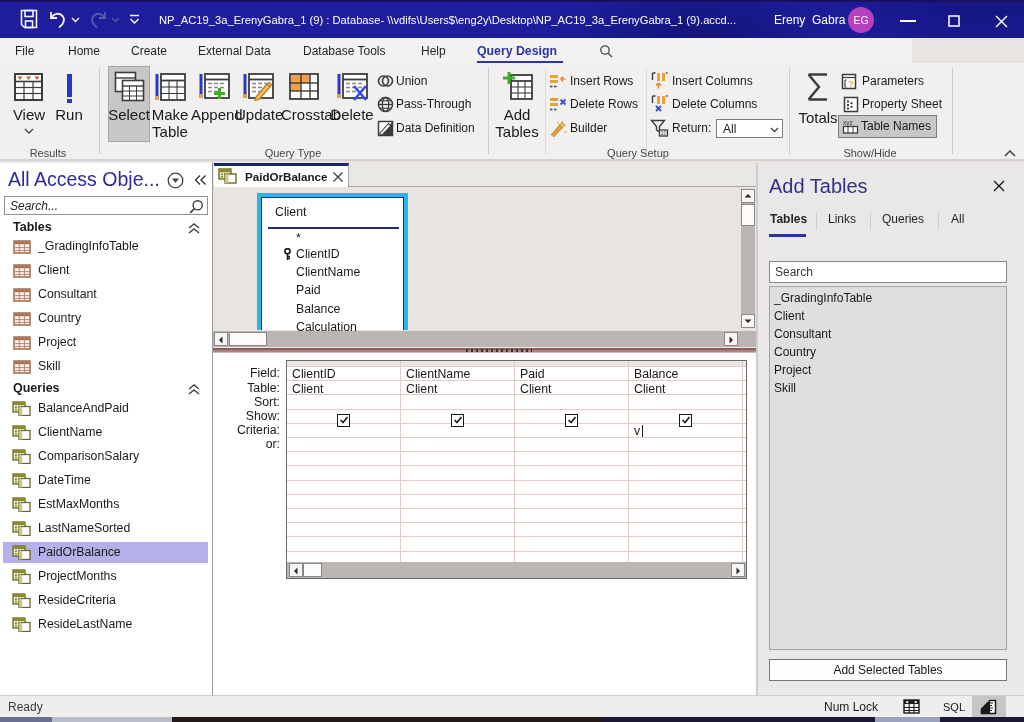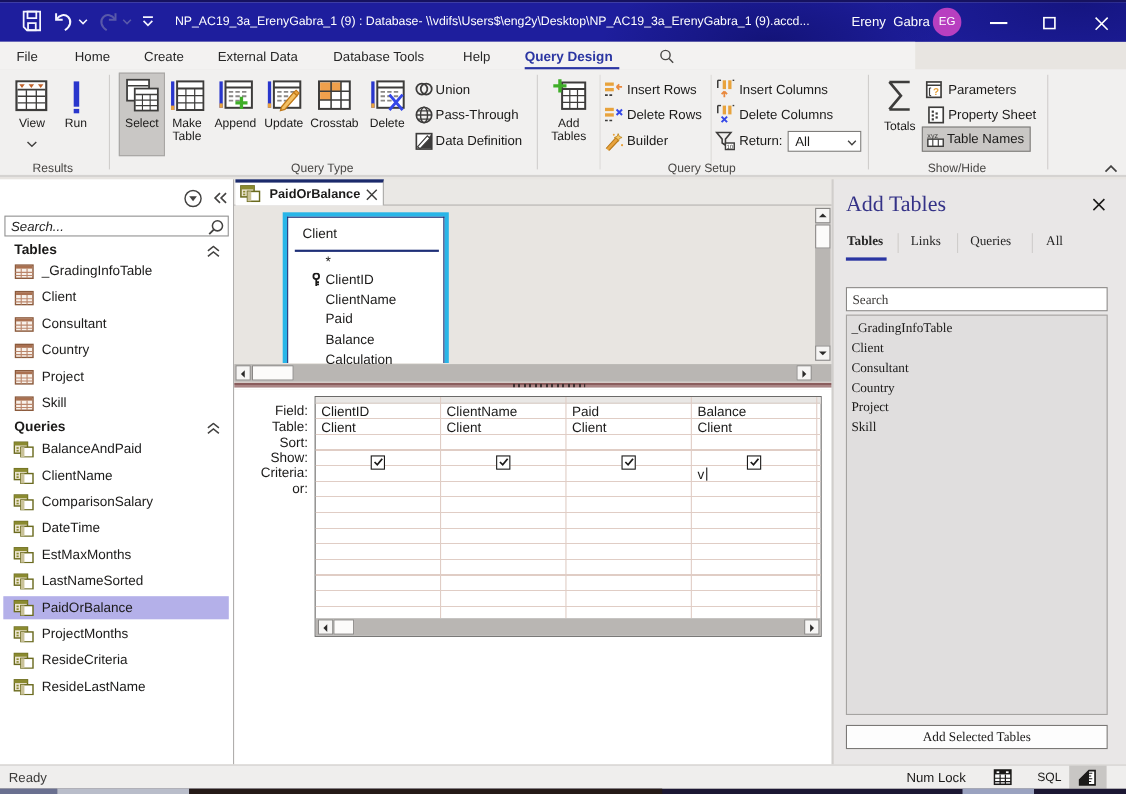--- a/index.html
+++ b/index.html
@@ -8,28 +8,28 @@
   .abs { position:absolute; }
   svg { display:block; }
   
   #topstrip { left:0; top:0; width:1024px; height:2px; background:#161260; }
   #titlebar { left:0; top:2px; width:1024px; height:36px; background:radial-gradient(220px 90px at 700px 36px, rgba(10,10,90,.55), rgba(10,10,90,0) 70%),radial-gradient(260px 100px at 980px 0px, rgba(12,12,100,.5), rgba(12,12,100,0) 70%),#1e1e9d; }
   #titletext { left:159px; top:0; height:24px; line-height:36px; color:#ffffff; font-size:11.2px; white-space:nowrap; }
   #username { left:774px; top:0; height:36px; line-height:36px; color:#ffffff; font-size:12px; }
   #egcircle { left:848px; top:5px; width:26px; height:26px; border-radius:13px; background:#b83fc0; color:#fff; font-size:10.5px; text-align:center; line-height:26px; }
   .winbtn { color:#fff; }
   
-  #tabrow { left:0; top:38px; width:832px; height:25px; background:#f3f2f1; }
+  #tabrow { left:0; top:38px; width:912px; height:25px; background:#f3f2f1; }
   .rtab { position:absolute; top:0; height:25px; line-height:26px; font-size:12px; color:#262626; }
   #qd-underline { left:477px; top:23px; width:86px; height:3px; background:#2a35a2; position:absolute; }
   
   #ribbon { left:0; top:63px; width:1024px; height:98px; background:#f1f0ef; border-bottom:2px solid #d5d3d1; }
   .gsep { position:absolute; top:5px; width:1px; height:86px; background:#d0cecc; }
   .glabel { position:absolute; top:84px; width:120px; text-align:center; font-size:11px; color:#484644; }
-  .biglabel { position:absolute; font-size:11px; color:#1b1a19; text-align:center; }
+  .biglabel { position:absolute; font-size:15px; color:#1b1a19; text-align:center; }
   .srow { position:absolute; font-size:12px; color:#1b1a19; height:16px; line-height:16px; }
   
   #navpane { left:0; top:163px; width:213px; height:532px; background:#ffffff; border-right:1px solid #9d9b99; }
   #navtitle { left:8px; top:5px; font-size:19.5px; color:#2d2c9a; letter-spacing:0px; }
   #navsearch { left:4px; top:33px; width:204px; height:19px; border:1px solid #919191; background:#fff; font-style:italic; font-size:12px; color:#1f1f1f; line-height:18px; padding-left:5px; }
   .navhdr { position:absolute; left:13px; font-size:12.5px; font-weight:bold; color:#1b1a19; }
   .navitem { position:absolute; left:38px; font-size:12.3px; color:#1b1a19; white-space:nowrap; }
   #navsel { left:3px; top:379px; width:205px; height:21px; background:#b4b0e9; }
   
   #docarea { left:213px; top:163px; width:543px; height:532px; background:#e8e5e1; }
@@ -43,21 +43,21 @@
   .sbbtn { position:absolute; background:#f6f5f4; border:1px solid #8a8886; }
   .sbthumb { position:absolute; background:#fcfbfa; border:1px solid #8a8886; }
   #splitter { left:0; top:185px; width:543px; height:6px; background:linear-gradient(180deg,#8a5c5c 0 2px,#aa8484 2px 4px,#cdb9b9 4px 5px,#ffffff 5px 6px); }
   #lowerpane { left:0; top:191px; width:543px; height:341px; background:#ffffff; }
   #grid { position:absolute; left:73px; top:6px; width:461px; height:219px; border:1px solid #6b6a69; background:#fff; }
   .rowlabel { position:absolute; right:476px; font-size:12.3px; color:#1b1a19; text-align:right; }
   .gcell { position:absolute; font-size:12.3px; color:#1b1a19; }
   .cbx { position:absolute; width:13px; height:13px; border:1.5px solid #1b1a19; background:#fff; }
   
   #panelsep { left:756px; top:163px; width:2px; height:532px; background:#d0cecc; }
-  #addpanel { left:758px; top:163px; width:266px; height:532px; background:#e9e7e7;font-family:Liberation Serif, serif; }
+  #addpanel { left:758px; top:163px; width:266px; height:532px; background:#e9e7e7; }
   #aptitle { left:11px; top:12px; font-size:20px; color:#343287; }
   .aptab { position:absolute; top:49px; font-size:12px; color:#262626; }
   #apsearch { left:11px; top:98px; width:238px; height:22px; background:#fff; border:1px solid #8a8886; font-size:12px; color:#3c3a38; line-height:21px; padding-left:5px; }
   #aplist { left:11px; top:123px; width:238px; height:364px; background:#e0dede; border:1px solid #a5a3a1; }
   .apitem { position:absolute; left:4px; font-size:12px; color:#1b1a19; }
   #apbtn { left:11px; top:496px; width:238px; height:22px; background:#fdfdfd; border:1px solid #7a7876; text-align:center; font-size:12px; color:#1b1a19; line-height:21px; }
   
   #statusbar { left:0; top:695px; width:1024px; height:22px; background:#efeeed; border-top:1px solid #d0cecc; font-size:12px; color:#3b3a39; }
   #bottomstrip { left:0; top:717px; width:1024px; height:5px; background:#1c1733; }
 </style>
@@ -365,20 +365,21 @@
   <div class="gsep" style="left:952px"></div>
   <div class="glabel" style="left:0px;width:96px">Results</div>
   <div class="glabel" style="left:233px">Query Type</div>
   <div class="glabel" style="left:578px">Query Setup</div>
   <div class="glabel" style="left:810px">Show/Hide</div>
   <svg class="abs" style="left:1004px;top:87px" width="12" height="7" viewBox="0 0 12 7">
       <path d="M1 6 L6 1 L11 6" fill="none" stroke="#434241" stroke-width="1.5"></path>
     </svg>
 </div>
 <div class="abs" id="navpane">
+  <div class="abs" id="navtitle">All Access Obje...</div>
   <svg class="abs" style="left:167px;top:9px" width="17" height="17" viewBox="0 0 17 17">
     <circle cx="8.5" cy="8.5" r="7.3" fill="none" stroke="#434241" stroke-width="1.3"></circle>
     <path d="M5 6.5 h7 l-3.5 4.5 z" fill="#434241"></path>
   </svg>
   <svg class="abs" style="left:194px;top:11px" width="13" height="12" viewBox="0 0 13 12">
     <path d="M6 1.5 L1.5 6 L6 10.5 M11.5 1.5 L7 6 L11.5 10.5" fill="none" stroke="#434241" stroke-width="1.5"></path>
   </svg>
   <div class="abs" id="navsearch">Search...</div>
   <svg class="abs" style="left:189px;top:36px" width="15" height="15" viewBox="0 0 15 15">
       <circle cx="8.7" cy="6.3" r="4.6" fill="none" stroke="#434241" stroke-width="1.4"></circle>

